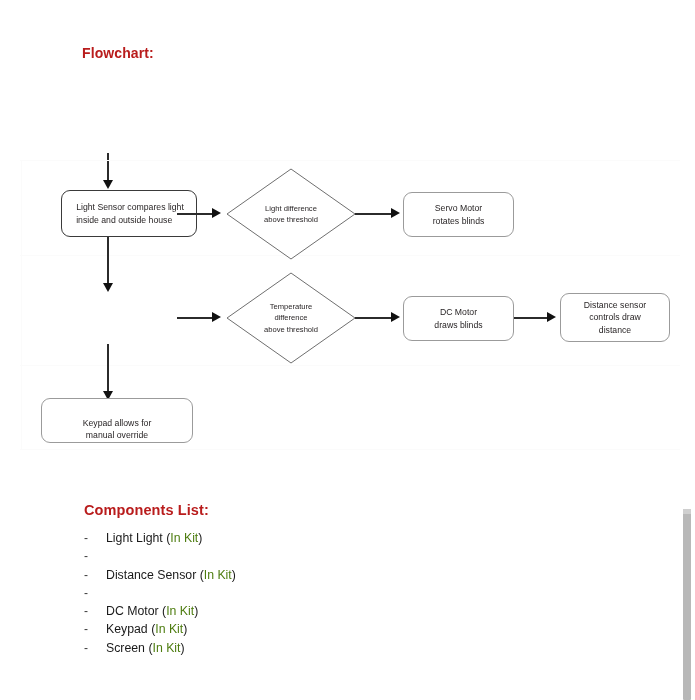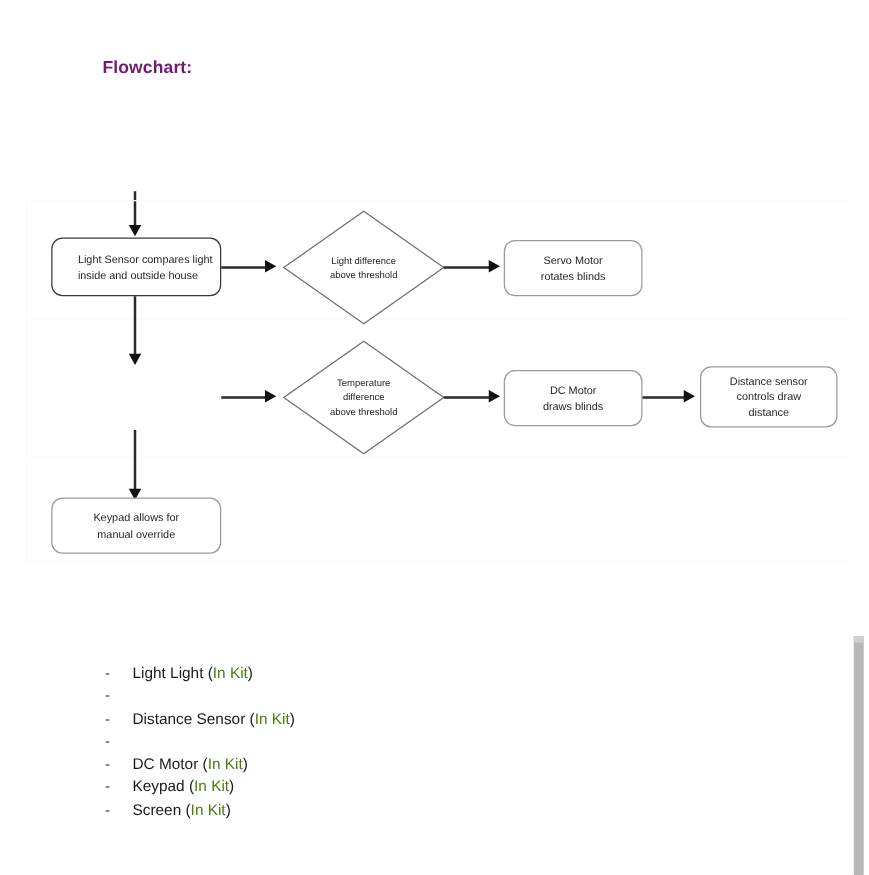--- a/index.html
+++ b/index.html
@@ -23,21 +23,21 @@
     height: 700px;
     background: #ffffff;
   }
 
   
   .heading {
     position: absolute;
     font-weight: bold;
     font-size: 14px;
     letter-spacing: 0.1px;
-    color: #701a75;
+    color: #b91c1c;
     white-space: nowrap;
   }
   #flowchart-heading { left: 82px; top: 45px; }
   #components-heading { left: 84px; top: 502px; font-size: 14.5px; }
 
   
   #flowchart-canvas {
     position: absolute;
     left: 20px;
     top: 160px;
@@ -60,21 +60,21 @@
     background: #ffffff;
     border-radius: 9px;
     display: flex;
     align-items: center;
     font-size: 8.7px;
     line-height: 1.45;
     color: #231f20;
   }
   .node.dark   { border: 1.1px solid #3a3a3a; }
   .node.light  { border: 1.1px solid #9b9b9b; }
-  .node.left   { justify-content: flex-end; padding-left: 8px; padding-right: 6px; text-align: left; }
+  .node.left   { justify-content: center; padding-left: 8px; padding-right: 6px; text-align: left; margin-left: 20px; }
   .node.center { justify-content: center; text-align: center; padding: 0 6px; }
 
   
   #node-start {
     position: absolute;
     left: 42px;
     top: 88px;
     width: 133px;
     height: 65px;
     border: 1.3px solid #2f2f2f;
@@ -176,20 +176,21 @@
     background: #cfcfcf;
   }
 </style>
 </head>
 <body>
 
 <div id="page">
 
   <div class="heading" id="flowchart-heading">Flowchart:</div>
 
+  <div class="heading" id="components-heading">Components List:</div>
 
 
   <div class="conn conn-v" style="left:107px; top:153px; height:29px;"></div>
   <div class="arrow-d" style="left:103px; top:180px;"></div>
 
   <div id="flowchart-canvas">
     <div class="gridline grid-v" style="left:1px;"></div>
     <div class="gridline grid-h" style="top:0px;"></div>
     <div class="gridline grid-h" style="top:95px;"></div>
     <div class="gridline grid-h" style="top:205px;"></div>
@@ -265,21 +266,21 @@
     <div>
       <div>Distance sensor</div>
       <div>controls draw</div>
       <div>distance</div>
     </div>
   </div>
 
   <div class="conn conn-v" style="left:107px; top:344px; height:49px;"></div>
   <div class="arrow-d" style="left:103px; top:391px;"></div>
 
-  <div class="node light center" id="node-keypad" style="left:41px; top:398px; width:136px; height:45px;">
+  <div class="node light center" id="node-keypad" style="left:41px; top:398px; width:152px; height:45px;align-items:flex-end;">
     <div>
       <div>Keypad allows for</div>
       <div>manual override</div>
     </div>
   </div>
 
   <div id="components-list">
 
     <div class="comp-row">
       <span class="comp-dash">-</span>

